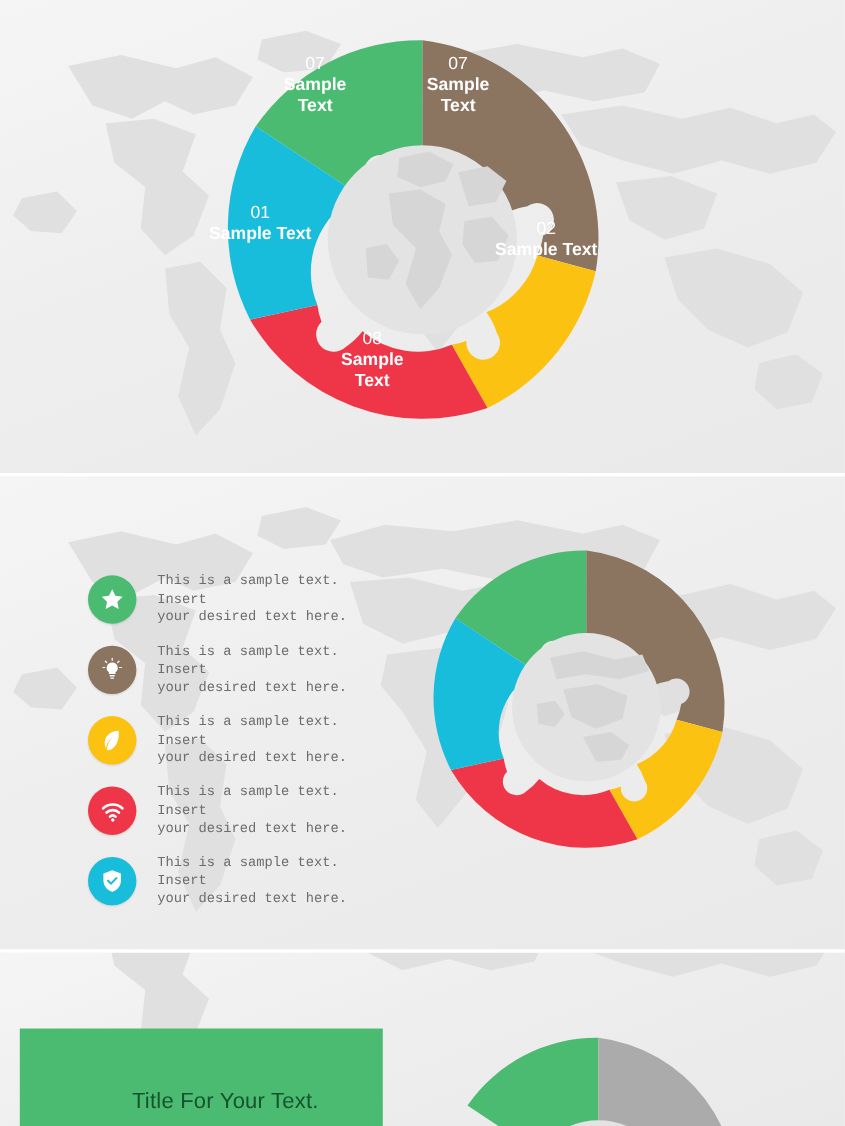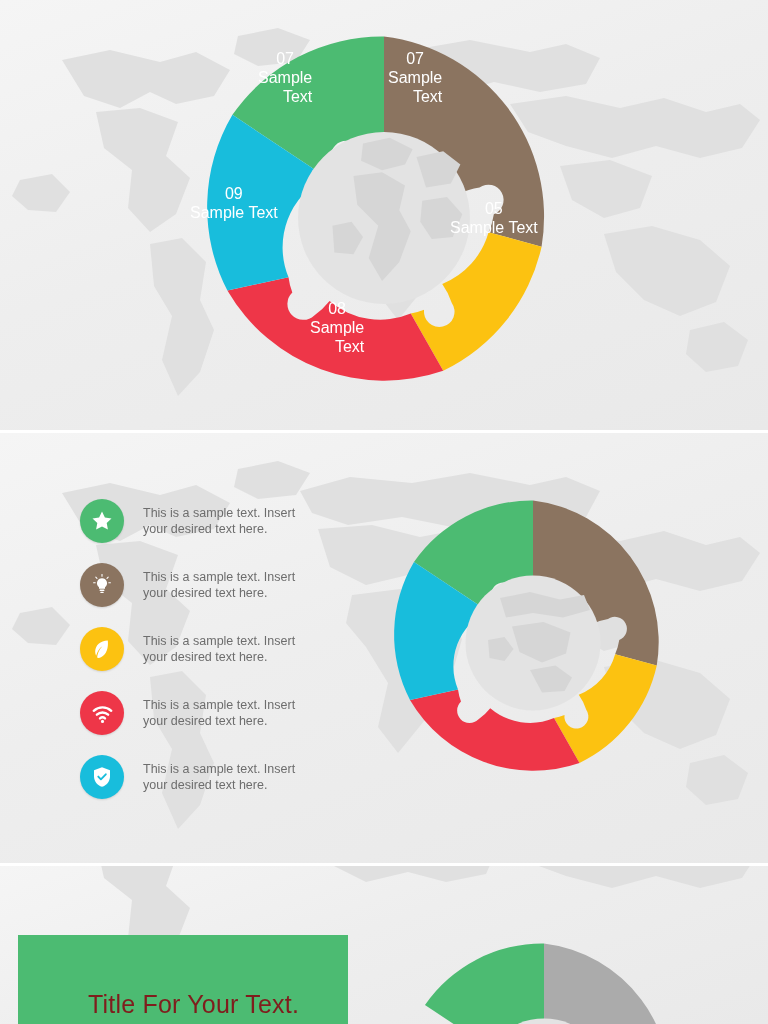--- a/index.html
+++ b/index.html
@@ -26,58 +26,58 @@
   .worldmap svg{width:100%;height:100%;display:block;}
 
   .donut-wrap{position:absolute;}
   .donut-wrap svg{display:block;overflow:visible;}
 
   .seg-label{
     position:absolute;text-align:center;color:#ffffff;
     line-height:1.18;pointer-events:none;
   }
   .seg-num{display:block;font-weight:400;}
-  .seg-txt{display:block;font-weight:400;text-align:right;}
+  .seg-txt{display:block;font-weight:700;}
 
   
   #donut-1{left:193px;top:27px;}
   #d1-l1{left:258px;top:50px;}
   #d1-l2{left:388px;top:50px;}
   #d1-l3{left:450px;top:200px;}
   #d1-l4{left:310px;top:300px;}
   #d1-l5{left:190px;top:185px;}
 
   
   #donut-2{left:383px;top:60px;}
 
   
   #donut-3{left:394px;top:70px;}
 
   
-  #icon-list{position:absolute;left:80px;top:56px;width:260px;}
+  #icon-list{position:absolute;left:80px;top:80px;width:260px;font-family:Liberation Mono, monospace;}
   .icon-row{display:flex;align-items:center;height:64px;margin-bottom:0;}
   .icon-badge{
     width:44px;height:44px;border-radius:50%;flex:0 0 44px;
     display:flex;align-items:center;justify-content:center;
     box-shadow:0 1px 2px rgba(0,0,0,.12);
   }
   .icon-badge svg{display:block;}
   .icon-text{
     margin-left:19px;font-size:12.5px;color:#6d6d6d;line-height:1.32;
     max-width:185px;
   }
 
   
   #title-box{
     position:absolute;left:18px;top:935px;width:330px;height:110px;
     background:#4CBB72;display:flex;align-items:flex-start;
     padding-top:55px;box-sizing:border-box;z-index:30;
   }
   #title-box .title-text{
-    color:#7f1d1d;font-size:25px;padding-left:70px;letter-spacing:.2px;
+    color:#14532d;font-size:20px;padding-left:102px;letter-spacing:.2px;
   }
 </style>
 </head>
 <body>
 
 <section class="slide" id="slide-1">
   <div class="worldmap">
     <svg viewBox="0 0 768 430" preserveAspectRatio="xMidYMid slice" aria-hidden="true">
       <g fill="#E0E0E0">
         <path d="M62 60 L110 50 L160 62 L196 52 L230 70 L214 96 L176 104 L150 92 L120 108 L84 96 Z"></path>
@@ -120,30 +120,30 @@
     <span class="seg-num">07</span>
     <span class="seg-txt">Sample</span>
     <span class="seg-txt">Text</span>
   </div>
   <div class="seg-label" id="d1-l2">
     <span class="seg-num">07</span>
     <span class="seg-txt">Sample</span>
     <span class="seg-txt">Text</span>
   </div>
   <div class="seg-label" id="d1-l3">
-    <span class="seg-num">05</span>
+    <span class="seg-num">02</span>
     <span class="seg-txt">Sample Text</span>
   </div>
   <div class="seg-label" id="d1-l4">
     <span class="seg-num">08</span>
     <span class="seg-txt">Sample</span>
     <span class="seg-txt">Text</span>
   </div>
   <div class="seg-label" id="d1-l5">
-    <span class="seg-num">09</span>
+    <span class="seg-num">01</span>
     <span class="seg-txt">Sample Text</span>
   </div>
 </section>
 
 <div class="sep" id="sep-1"></div>
 
 <section class="slide" id="slide-2">
   <div class="worldmap">
     <svg viewBox="0 0 768 430" preserveAspectRatio="xMidYMid slice" aria-hidden="true">
       <g fill="#E0E0E0">

